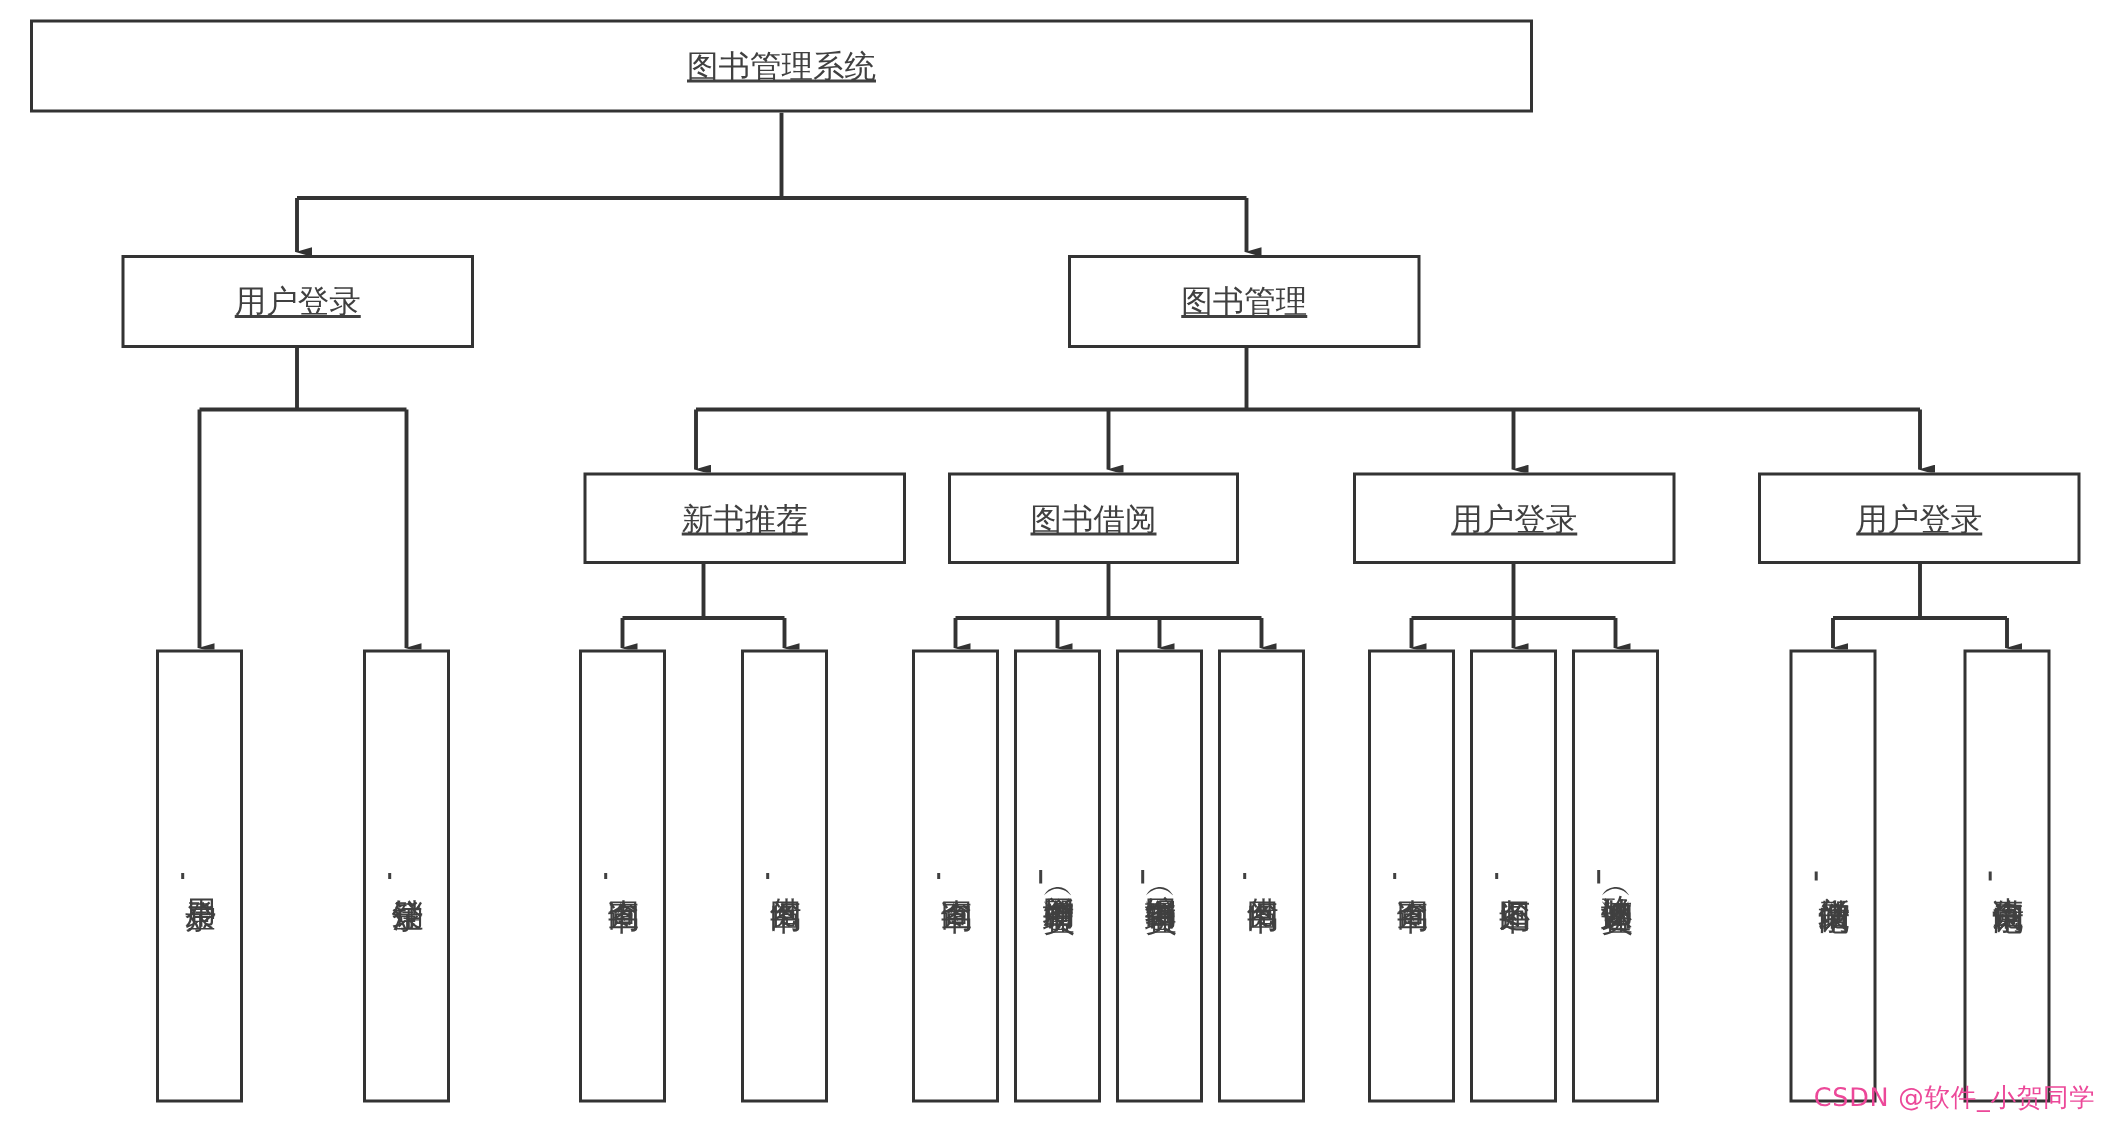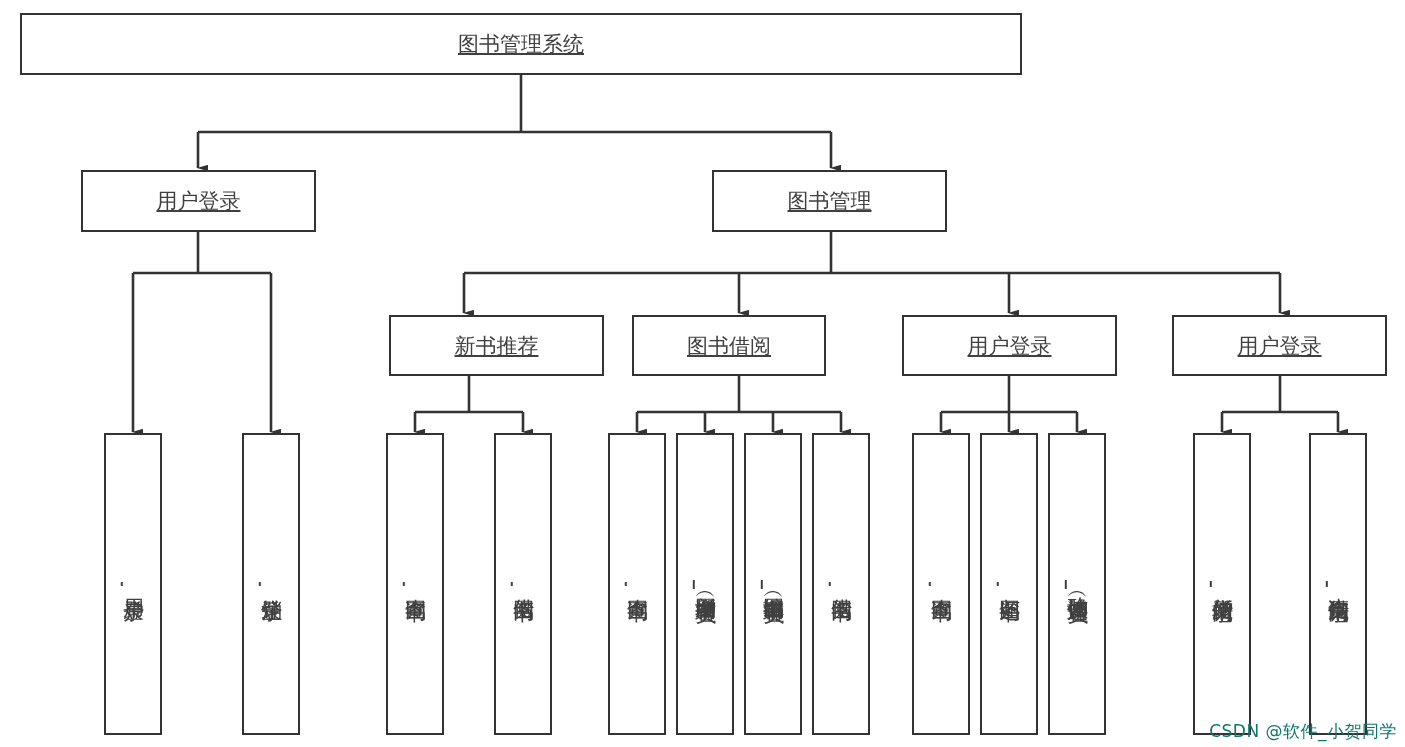--- a/index.html
+++ b/index.html
@@ -58,21 +58,21 @@
     display: block;
   }
   .hlabel {
     white-space: nowrap;
   }
   .watermark {
     position: absolute;
     right: 8px;
     bottom: 4px;
     font-size: 17px;
-    color: #0f766e;
+    color: #ec4899;
     white-space: nowrap;
     letter-spacing: 0.5px;
   }
 </style>
 </head>
 <body>
 
 <div id="canvas">
 
   <svg class="wires" viewBox="0 0 1405 747" xmlns="http://www.w3.org/2000/svg">

